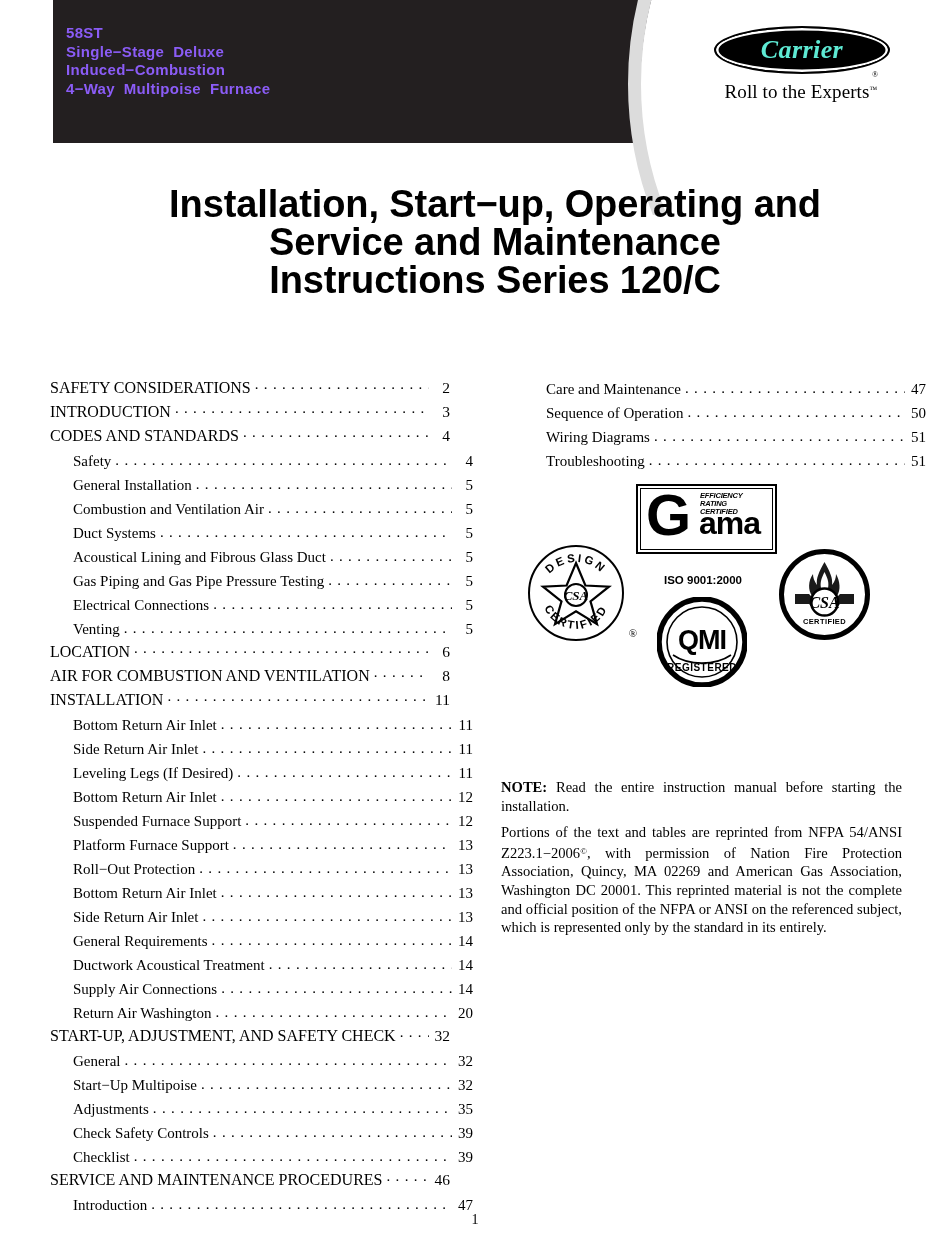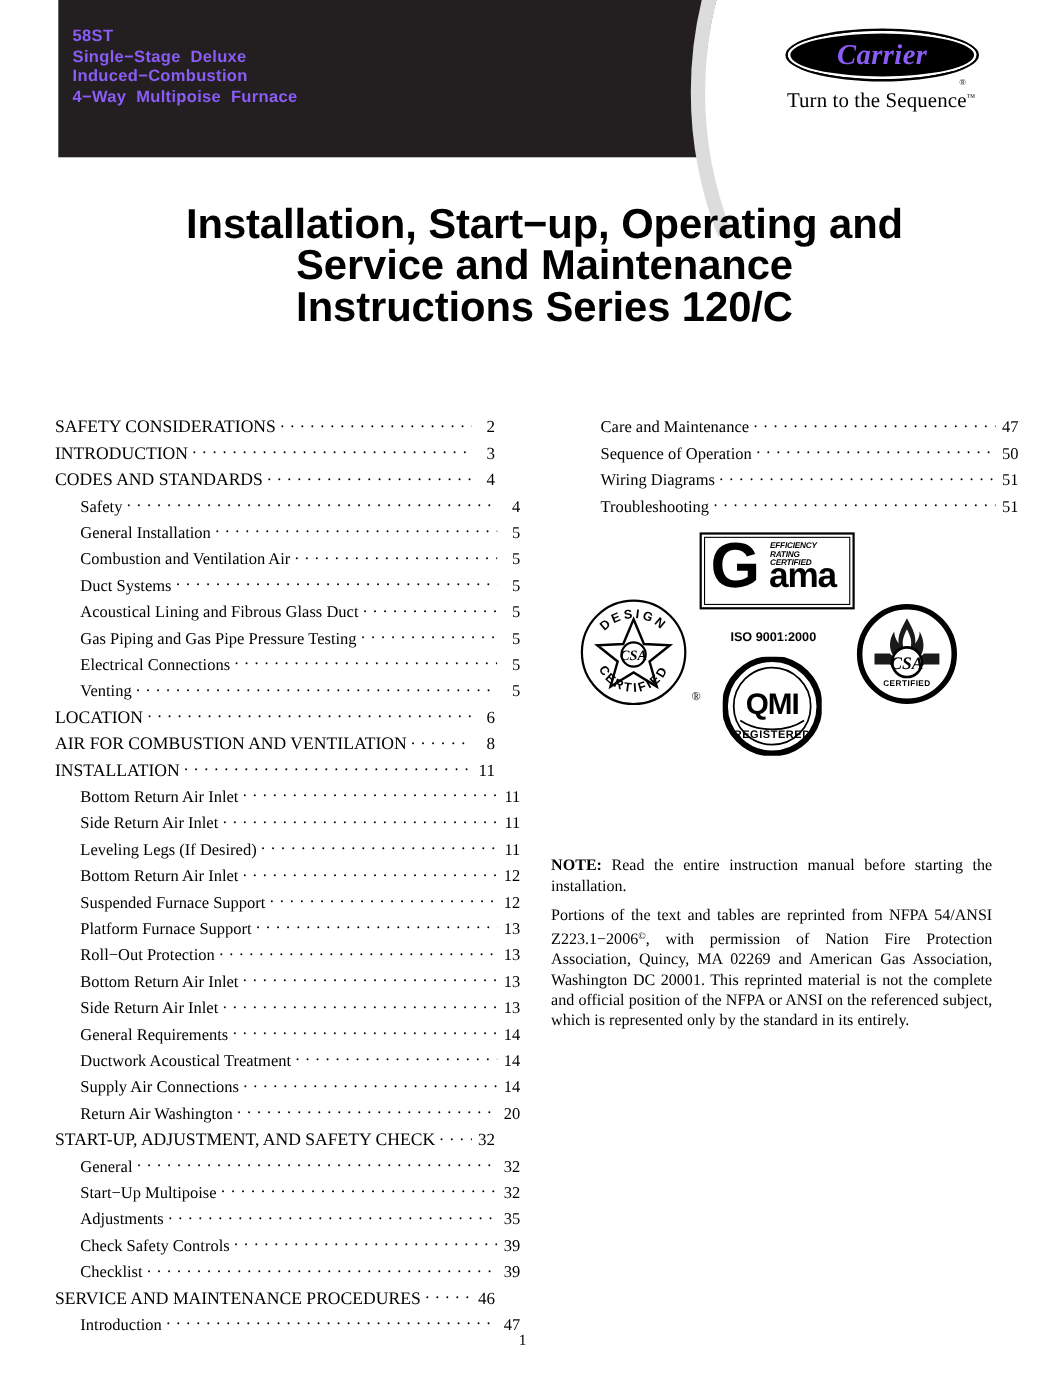--- a/index.html
+++ b/index.html
@@ -88,21 +88,21 @@
     border: 2.5px solid #000;
     box-shadow: 0 0 0 2.5px #ffffff inset;
   }
   .carrier-word {
     position: absolute;
     left: 0; top: 0;
     width: 172px;
     height: 44px;
     line-height: 43px;
     text-align: center;
-    color: #8b5cf6;
+    color: #5eead4;
     font-family: "Liberation Serif", "DejaVu Serif", serif;
     font-style: italic;
     font-weight: bold;
     font-size: 26px;
     letter-spacing: 0.4px;
   }
   .carrier-reg {
     position: absolute;
     left: 166px; top: 44px;
     font-size: 8px;
@@ -151,21 +151,21 @@
     width: 100%;
     white-space: nowrap;
   }
   #toc-left  .toc-row { height: 24px; }
   #toc-right .toc-row { height: 24px; }
 
   .toc-row .lbl {
     font-size: 15.5px;
   }
   .toc-row.lvl0 .lbl { font-size: 16px; }
-  .toc-row.lvl1 { padding-left: 23px; }
+  .toc-row.lvl1 { padding-left: 23px; align-items: center; }
   .toc-row.lvl1 .lbl { font-size: 15px; }
 
   .toc-row .dots {
     flex: 1 1 auto;
     overflow: hidden;
     margin: 0 3px 0 4px;
     position: relative;
     height: 1em;
   }
   .toc-row .dots::after {
@@ -321,21 +321,21 @@
   <div class="model-lines">58ST
 Single−Stage  Deluxe
 Induced−Combustion
 4−Way  Multipoise  Furnace</div>
 
   <div id="carrier-logo">
     <div class="carrier-oval">
       <div class="carrier-word">Carrier</div>
     </div>
     <div class="carrier-reg">®</div>
-    <div class="carrier-tag"><span>Turn to the Sequence</span><sup>™</sup></div>
+    <div class="carrier-tag"><span>Roll to the Experts</span><sup>™</sup></div>
   </div>
 </div>
 
 <div id="doc-title">
   <div>Installation, Start−up, Operating and</div>
   <div>Service and Maintenance</div>
   <div>Instructions Series 120/C</div>
 </div>
 
 <div id="toc-left" class="toc-col">

